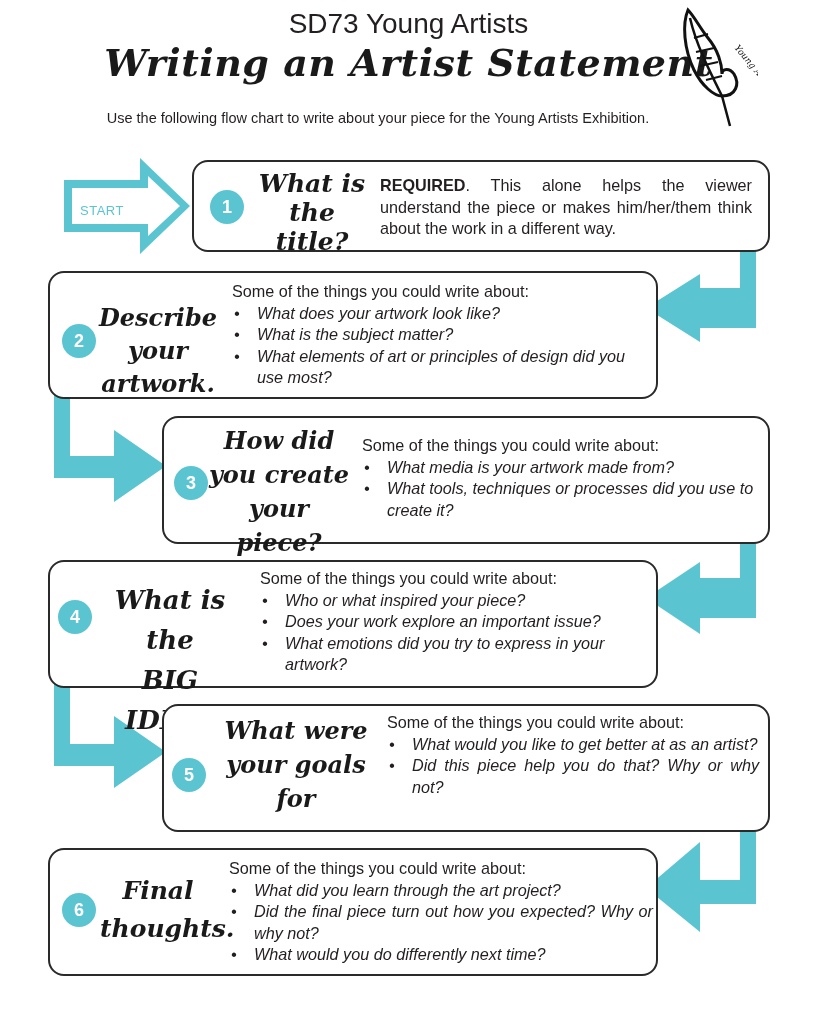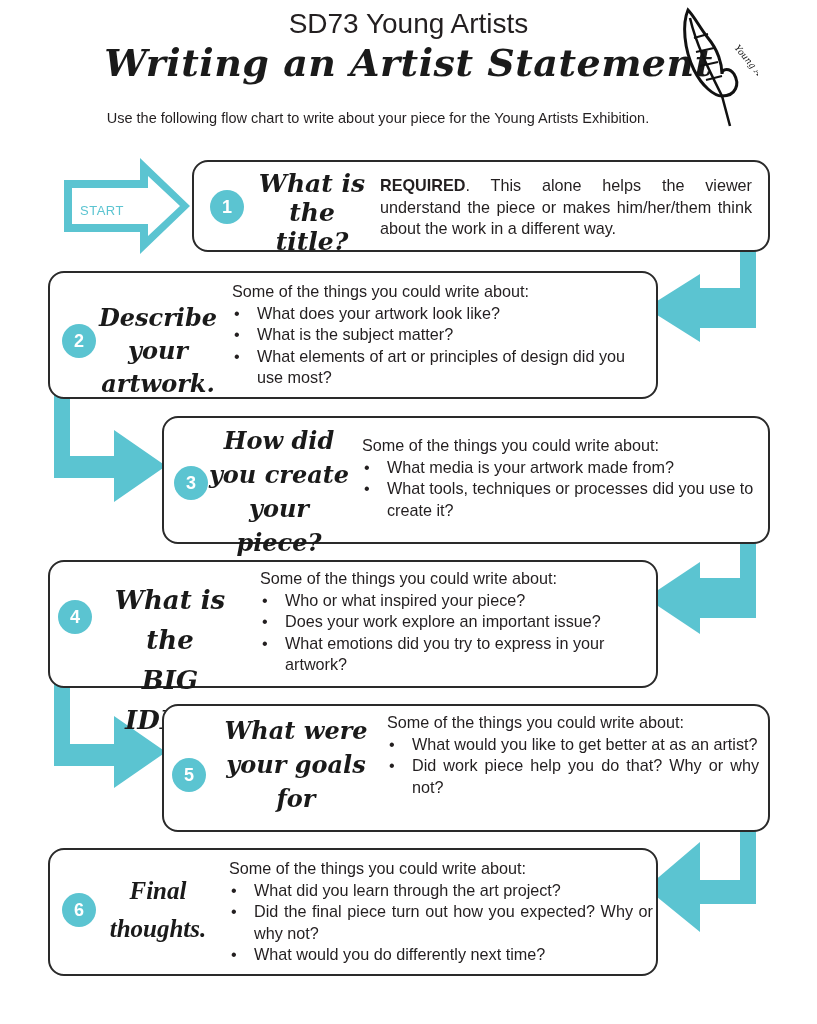--- a/index.html
+++ b/index.html
@@ -11,21 +11,21 @@
       font-family: "DejaVu Serif", serif; font-style: italic; font-weight: bold; font-size: 38px; color: #1a1a1a; letter-spacing: 0.5px; }
     .header-intro { left: 0; width: 756px; top: 110px; text-align: center; font-size: 14.5px; color: #231f20; }
     .logo { left: 678px; top: 4px; width: 80px; height: 124px; }
     .box { border: 2.5px solid #2a2a2a; border-radius: 16px; background: #fff; box-sizing: border-box; }
     .num { width: 34px; height: 34px; border-radius: 50%; background: #5bc4d1; color: #fff;
       font-weight: bold; font-size: 18px; display: flex; align-items: center; justify-content: center; }
     .script { font-family: "DejaVu Serif", serif; font-style: italic; font-weight: bold; color: #1a1a1a;
       text-align: center; line-height: 1.15; font-size: 23px; }
     .content { font-size: 16.2px; line-height: 21.5px; color: #231f20; }
     .content ul { margin: 0; padding: 0; list-style: none; }
-    .content li { position: relative; padding-left: 25px; }
+    .content li { position: relative; padding-left: 25px; font-style: italic; }
     .content li::before { content: "•"; position: absolute; left: 2px; top: 0; }
     .req { text-align: justify; }
     .req b { font-weight: bold; }
     svg.arrow { position: absolute; overflow: visible; }
   </style>
 </head>
 <body>
 
 <div class="abs header-sub">SD73 Young Artists</div>
 <div class="abs header-title">Writing an Artist Statement</div>
@@ -125,27 +125,27 @@
 <div class="abs box" style="left:162px; top:704px; width:608px; height:128px;"></div>
 <div class="abs num" style="left:172px; top:758px;">5</div>
 <div class="abs script" style="left:206px; top:714px; width:180px; font-size:24px; line-height:34px;">
   <div>What were</div>
   <div>your goals for</div>
 </div>
 <div class="abs content" style="left:387px; top:712px; width:372px;">
   <div>Some of the things you could write about:</div>
   <ul>
     <li style="text-align:justify;">What would you like to get better at as an artist?</li>
-    <li style="text-align:justify;">Did work piece help you do that? Why or why not?</li>
+    <li style="text-align:justify;">Did this piece help you do that? Why or why not?</li>
   </ul>
 </div>
 
 <div class="abs box" style="left:48px; top:848px; width:610px; height:128px;"></div>
 <div class="abs num" style="left:62px; top:893px;">6</div>
-<div class="abs script" style="left:100px; top:872px; width:116px; font-size:25px; line-height:38px;font-family:Liberation Serif, serif;">
+<div class="abs script" style="left:100px; top:872px; width:116px; font-size:25px; line-height:38px;">
   <div>Final</div>
   <div>thoughts.</div>
 </div>
 <div class="abs content" style="left:229px; top:858px; width:424px;">
   <div>Some of the things you could write about:</div>
   <ul>
     <li>What did you learn through the art project?</li>
     <li style="text-align:justify;">Did the final piece turn out how you expected? Why or why not?</li>
     <li>What would you do differently next time?</li>
   </ul>

